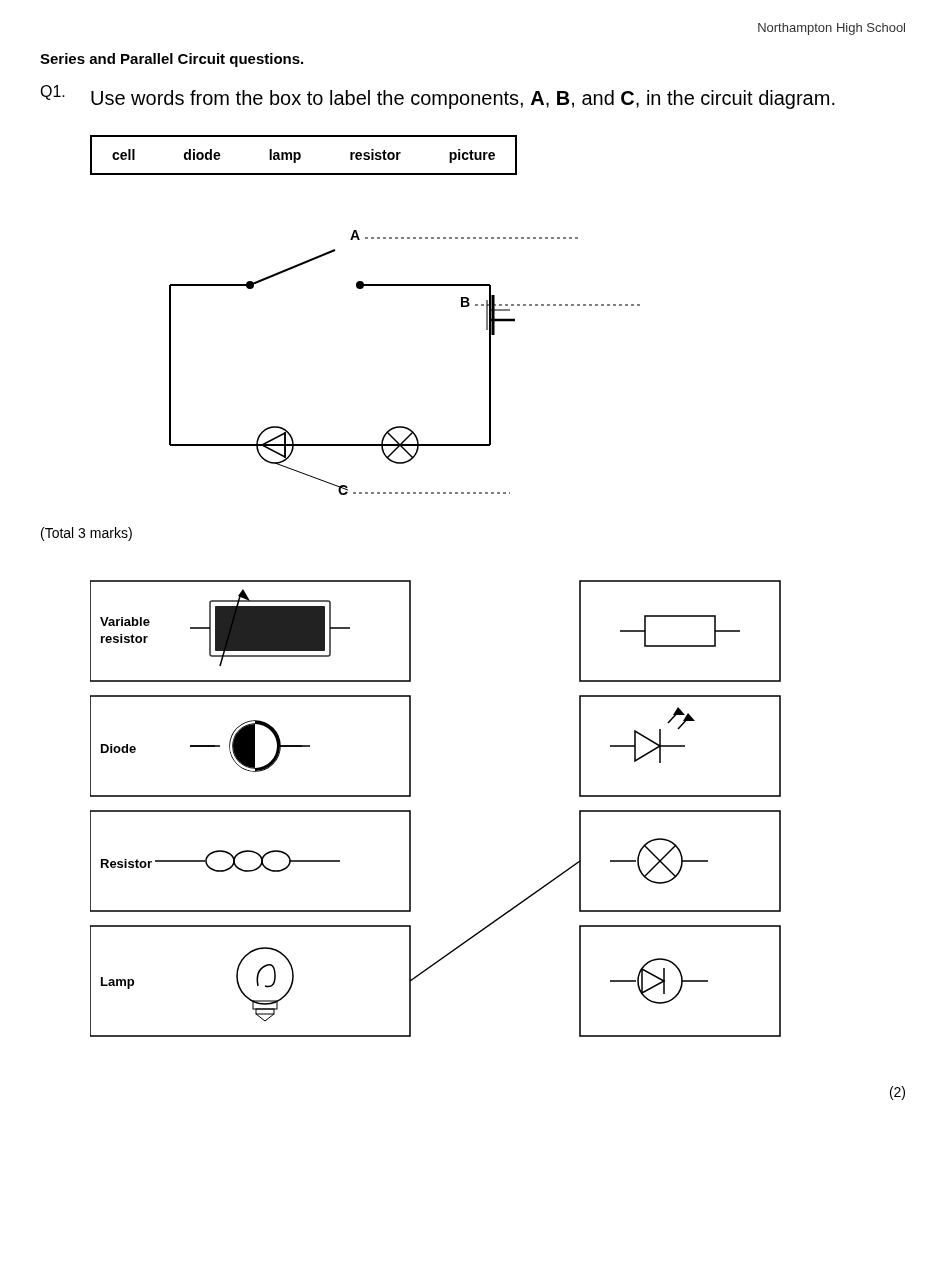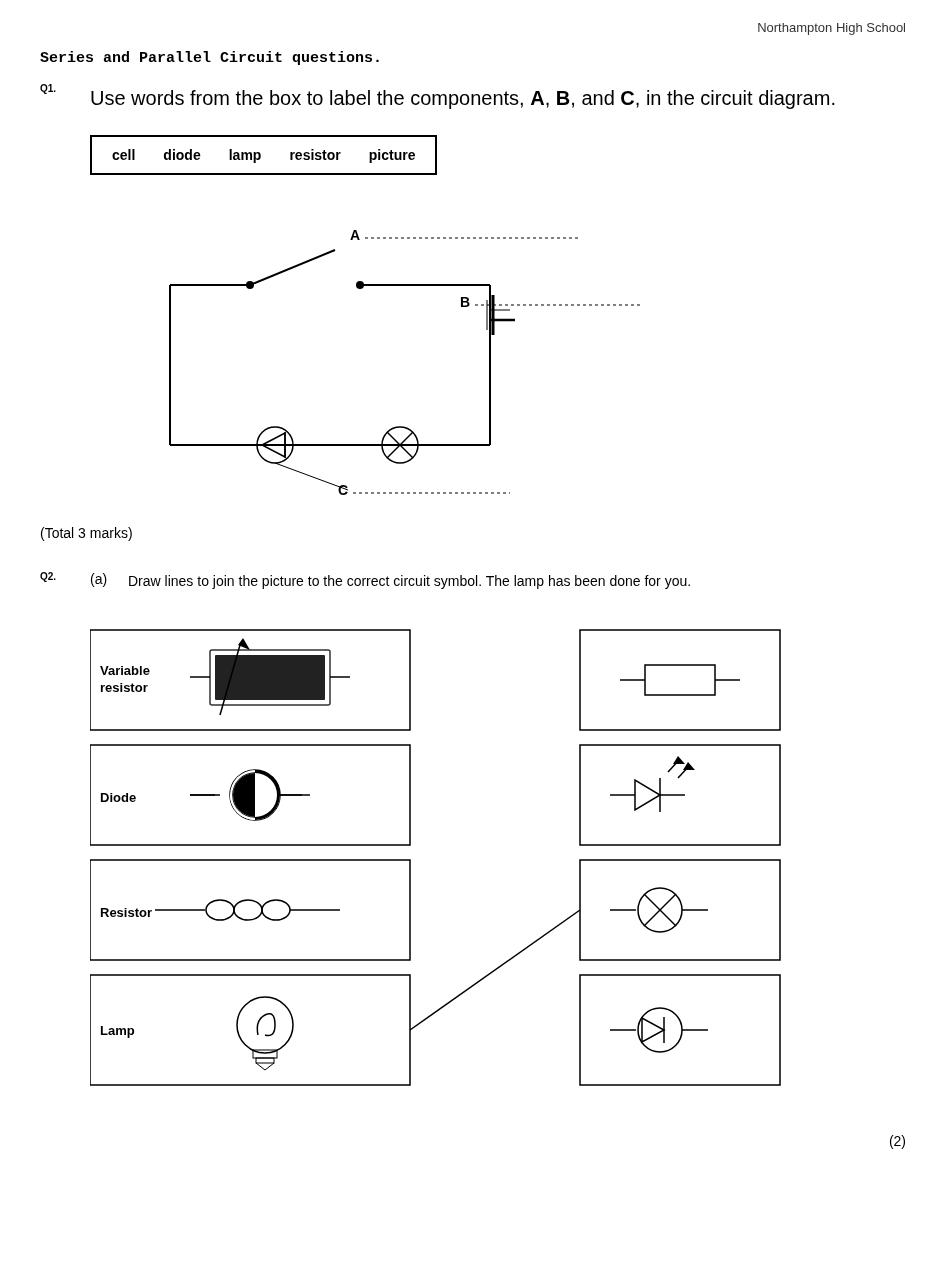--- a/index.html
+++ b/index.html
@@ -15,44 +15,43 @@
     .school-header {
       text-align: right;
       font-size: 13px;
       margin-bottom: 15px;
       color: #333;
     }
     .question-title {
       font-weight: bold;
       margin-bottom: 16px;
       font-size: 15px;
-      font-family: Liberation Mono, monospace;
     }
     .question-block {
       margin-bottom: 30px;
     }
     .question-row {
       display: flex;
       align-items: flex-start;
       margin-bottom: 12px;
     }
     .q-num {
-      font-weight: bold;
+      font-weight: normal;
       min-width: 50px;
-      font-size: 10px;
+      font-size: 16px;
     }
     .q-text {
       flex: 1;
       font-size: 20px;
       line-height: 1.5;
     }
     .word-box {
       border: 2px solid #000;
       display: inline-flex;
-      gap: 28px;
+      gap: 48px;
       padding: 10px 20px;
       margin: 10px 0 10px 50px;
       font-size: 14px;
       font-weight: bold;
     }
     .circuit-diagram-area {
       margin-left: 50px;
       position: relative;
       width: 580px;
       height: 320px;
@@ -169,27 +168,20 @@
       <line x1="263" y1="298" x2="420" y2="298" stroke="#000" stroke-width="1" stroke-dasharray="3,3"></line>
 
       <line x1="185" y1="268" x2="258" y2="295" stroke="#000" stroke-width="1"></line>
     </svg>
   </div>
 
   <div class="total-marks">(Total 3 marks)</div>
 </div>
 
 <div class="question-block">
-  <div class="question-row">
-    <span class="q-num">Q2.</span>
-    <div class="q2-sub" style="margin-left:0;">
-      <span class="q2-sub-label">(a)</span>
-      <span class="q2-sub-text">Draw lines to join the picture to the correct circuit symbol. The lamp has been done for you.</span>
-    </div>
-  </div>
 
   <div class="matching-area">
     <svg width="820" height="500" xmlns="http://www.w3.org/2000/svg">
 
       <rect x="0" y="10" width="320" height="100" fill="none" stroke="#000" stroke-width="1.5"></rect>
       <text x="10" y="55" font-size="13" fill="#000">Variable</text>
       <text x="10" y="72" font-size="13" fill="#000">resistor</text>
 
       <rect x="120" y="30" width="120" height="55" fill="none" stroke="#333" stroke-width="1.5" rx="2"></rect>
       <rect x="125" y="35" width="110" height="45" fill="#222" rx="1"></rect>

